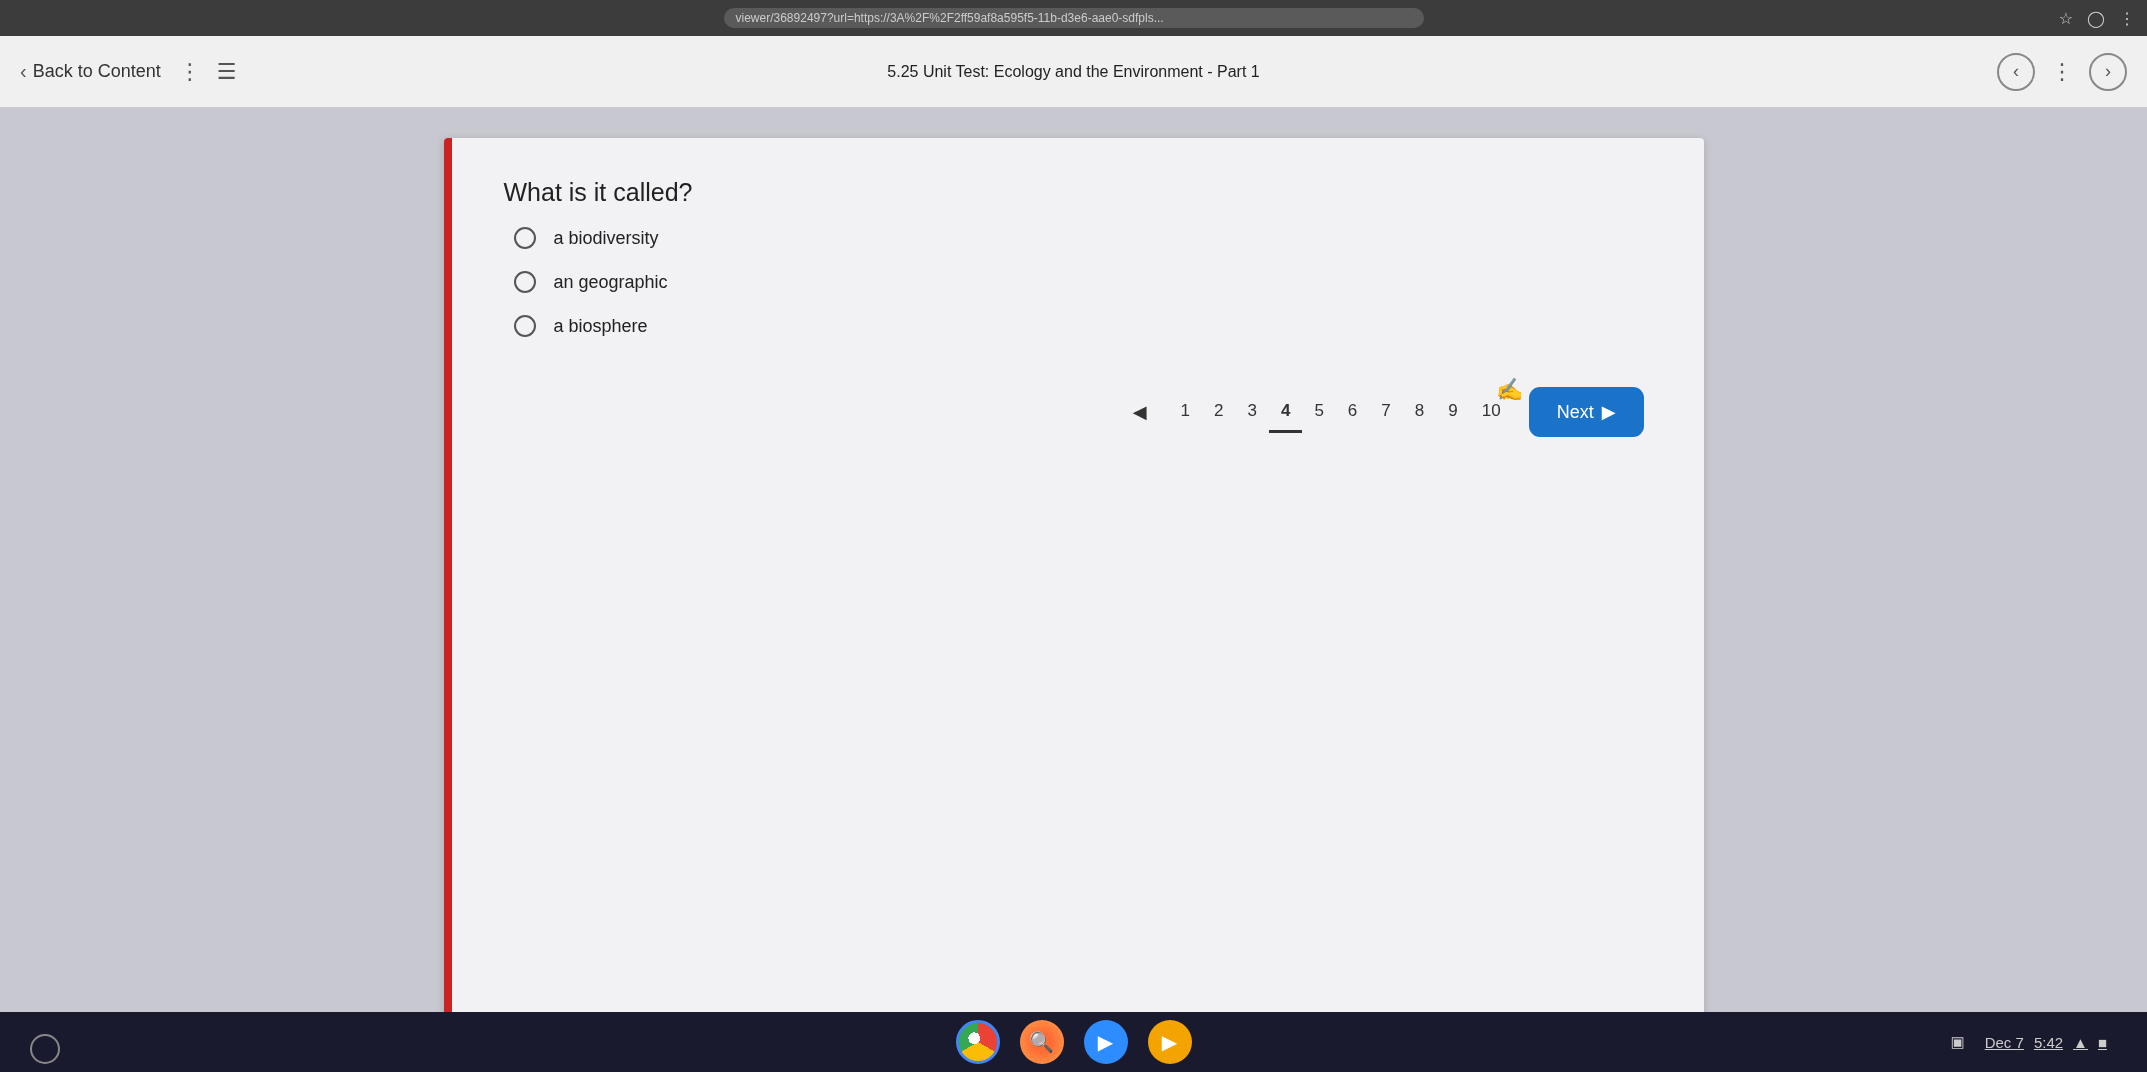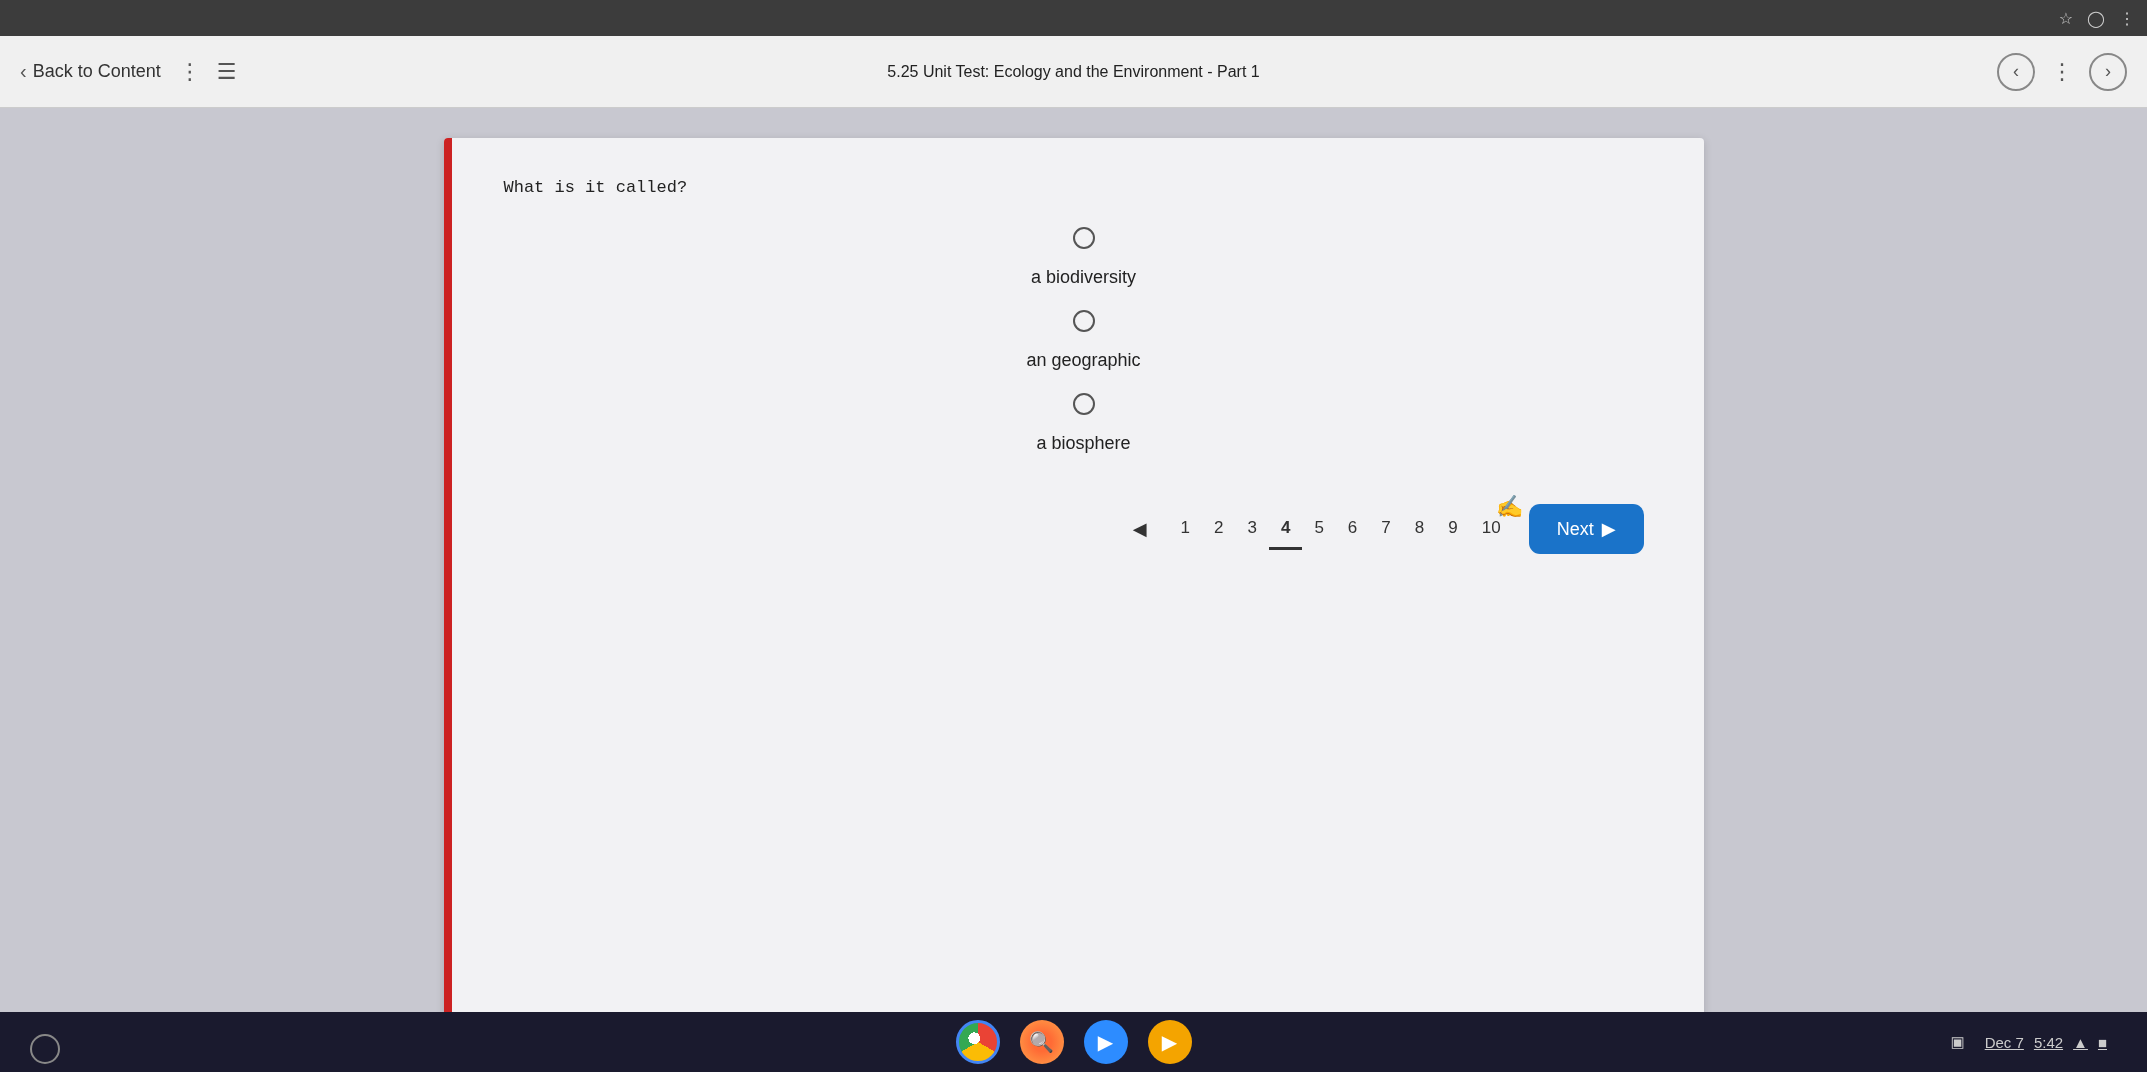--- a/index.html
+++ b/index.html
@@ -158,43 +158,41 @@
 
     .question-text {
       font-size: 19px;
       color: #222;
       line-height: 1.6;
       margin-bottom: 16px;
       padding-left: 10px;
     }
 
     .question-sub {
-      font-size: 17px;
+      font-size: 25px;
       color: #222;
-      margin-bottom: 30px;
+      margin-bottom: 20px;
       padding-left: 10px;
-      font-family: Liberation Mono, monospace;
     }
 
     .options-list {
       list-style: none;
       display: flex;
       flex-direction: column;
       gap: 22px;
       padding-left: 20px;
     }
 
     .option-item {
       display: flex;
       align-items: center;
       gap: 18px;
       font-size: 18px;
       color: #222;
       cursor: pointer;
-      flex-direction: column;
     }
 
     .radio-circle {
       width: 22px;
       height: 22px;
       border-radius: 50%;
       border: 2px solid #555;
       background: transparent;
       flex-shrink: 0;
       cursor: pointer;
@@ -341,20 +339,21 @@
       height: 30px;
       border-radius: 50%;
       border: 2px solid #888;
       background: transparent;
     }
   </style>
 </head>
 <body>
 
 <div class="browser-chrome">
+  <span class="url-bar">viewer/36892497?url=https://3A%2F%2F2ff59af8a595f5-11b-d3e6-aae0-sdfpls...</span>
   <div class="chrome-icons">
     <span>☆</span>
     <span>◯</span>
     <span>⋮</span>
   </div>
 </div>
 
 <div class="main-container">
 
   <div class="top-nav">

